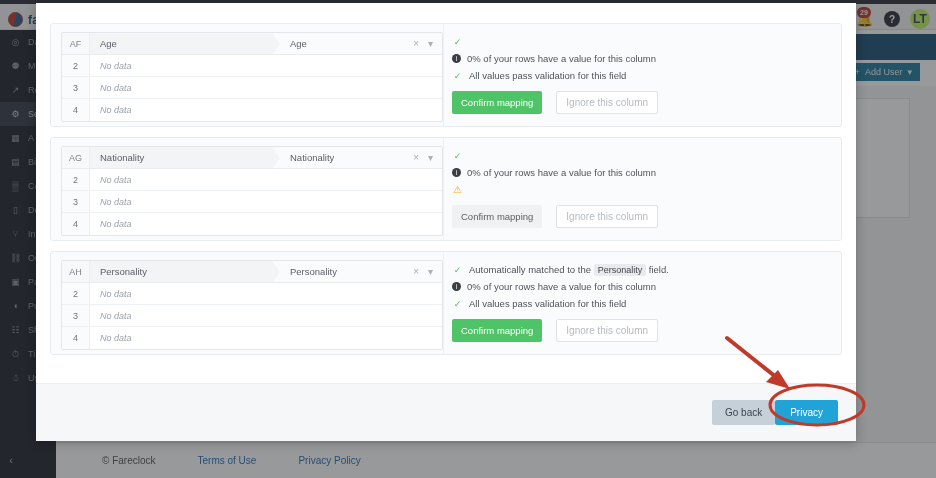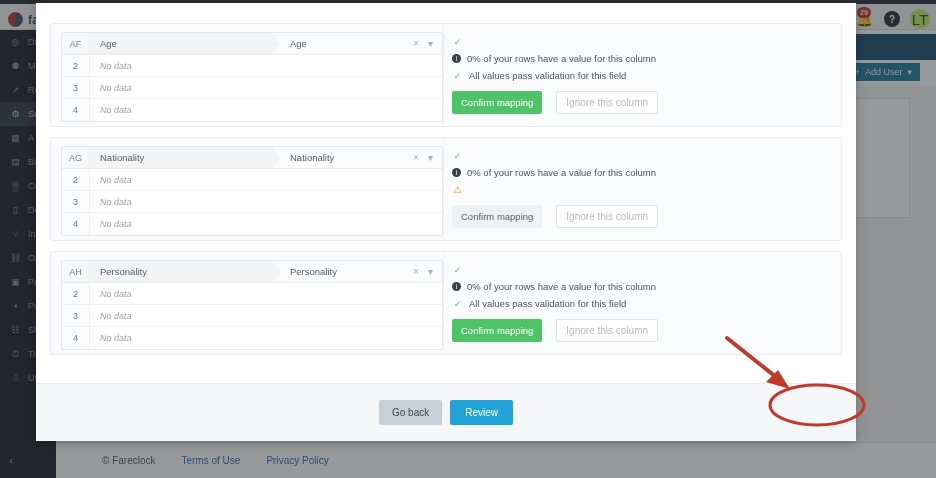--- a/index.html
+++ b/index.html
@@ -49,21 +49,21 @@
   }
   .help-circle {
     width: 16px; height: 16px; border-radius: 50%;
     background: #2b2f38; color: #fff;
     font-size: 10px; font-weight: bold;
     display: flex; align-items: center; justify-content: center;
   }
   .avatar-circle {
     width: 20px; height: 20px; border-radius: 50%;
     background: #bef264; color: #3d4450;
-    font-size: 15px; font-weight: normal;
+    font-size: 12px; font-weight: bold;
     display: flex; align-items: center; justify-content: center;
   }
 
   
   .sidebar {
     position: absolute; left: 0; top: 30px; width: 56px; bottom: 0;
     background: #1f242d;
   }
   .side-item {
     height: 24px; display: flex; align-items: center; gap: 7px;
@@ -91,21 +91,21 @@
     position: absolute; left: 56px; top: 86px; right: 0; bottom: 36px;
     background: #f6f6f6;
   }
   .body-card {
     position: absolute; left: 26px; top: 12px; right: 26px; height: 120px;
     background: #fff; border: 1px solid #e2e2e2;
   }
   .footer {
     position: absolute; left: 56px; bottom: 0; right: 0; height: 36px;
     background: #ffffff; border-top: 1px solid #e4e4e4;
-    display: flex; align-items: center; gap: 26px; padding-left: 46px;
+    display: flex; align-items: center; gap: 42px; padding-left: 46px;
     font-size: 10px;
   }
   .footer-copy { color: #555; }
   .footer-link { color: #2b6fb5; }
   .footer-collapse {
     position: absolute; left: 0; bottom: 0; width: 22px; height: 36px;
     background: #1f242d; color: #aab2be;
     display: flex; align-items: center; justify-content: center; font-size: 11px;
   }
 
@@ -215,23 +215,22 @@
   }
   .btn-ignore {
     background: #fff; color: #b6bbc1; border: 1px solid #dfe2e6;
     font-size: 10px; padding: 5px 9px; border-radius: 2px;
     font-family: inherit; cursor: pointer;
   }
 
   .modal-footer {
     position: absolute; left: 0; right: 0; bottom: 0; height: 58px;
     background: #f6f7f8; border-top: 1px solid #eceef0;
-    display: flex; align-items: center; justify-content: center;
+    display: flex; align-items: center; justify-content: flex-end;
     padding: 0 18px;
-    gap: 8px;
   }
   .btn-goback {
     background: #c5d0d8; color: #3d4450; border: none;
     font-size: 10px; padding: 7px 13px; border-radius: 2px;
     font-family: inherit; cursor: pointer;
   }
   .btn-review {
     background: #22a3d8; color: #fff; border: none;
     font-size: 10px; padding: 7px 15px; border-radius: 2px;
     font-family: inherit; cursor: pointer;
@@ -462,40 +461,41 @@
               </div>
               <div class="grid-row">
                 <div class="gr-num">4</div>
                 <div class="gr-val">No data</div>
               </div>
             </div>
           </div>
           <div class="map-right">
             <div class="vline">
               <span class="vi check">✓</span>
+              <span>Automatically matched to the <span class="fieldchip">Personality</span> field.</span>
             </div>
             <div class="vline">
               <span class="vi info">i</span>
               <span>0% of your rows have a value for this column</span>
             </div>
             <div class="vline">
               <span class="vi check">✓</span>
               <span>All values pass validation for this field</span>
             </div>
             <div class="btnrow">
               <button class="btn-confirm">Confirm mapping</button>
               <button class="btn-ignore">Ignore this column</button>
             </div>
           </div>
         </div>
       </div>
   </div>
   <div class="modal-footer">
     <button class="btn-goback">Go back</button>
-    <button class="btn-review">Review</button>
+    <button class="btn-review">Privacy</button>
   </div>
 </div>
 
 <svg id="annotations" width="936" height="478" viewBox="0 0 936 478">
   <g>
     <line x1="727" y1="338" x2="781" y2="381" stroke="#c0392b" stroke-width="4" stroke-linecap="round"></line>
     <polygon points="790,389 766,382 778,370" fill="#c0392b"></polygon>
   </g>
   <ellipse cx="817" cy="405" rx="47" ry="20" fill="none" stroke="#c0392b" stroke-width="3"></ellipse>
 </svg>

